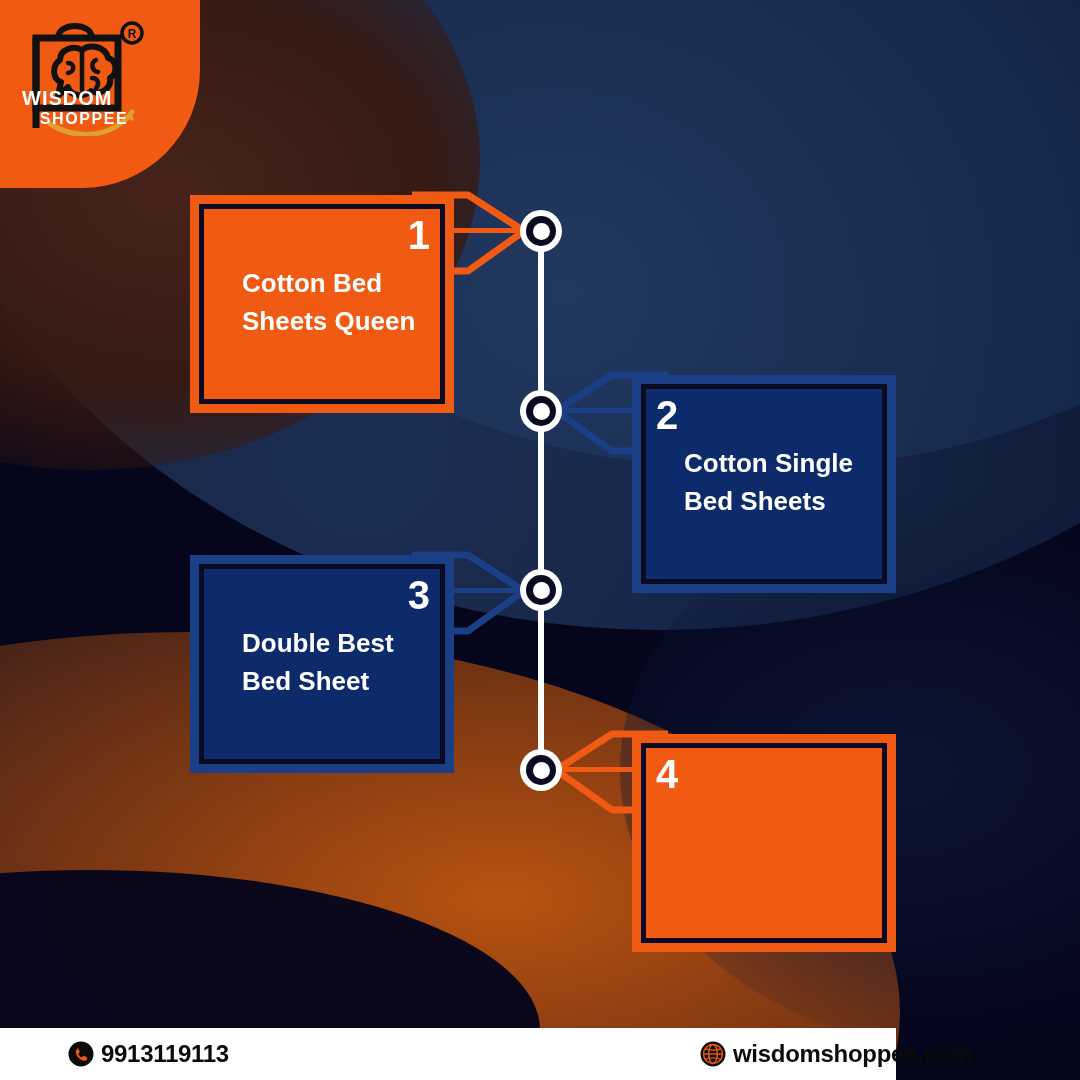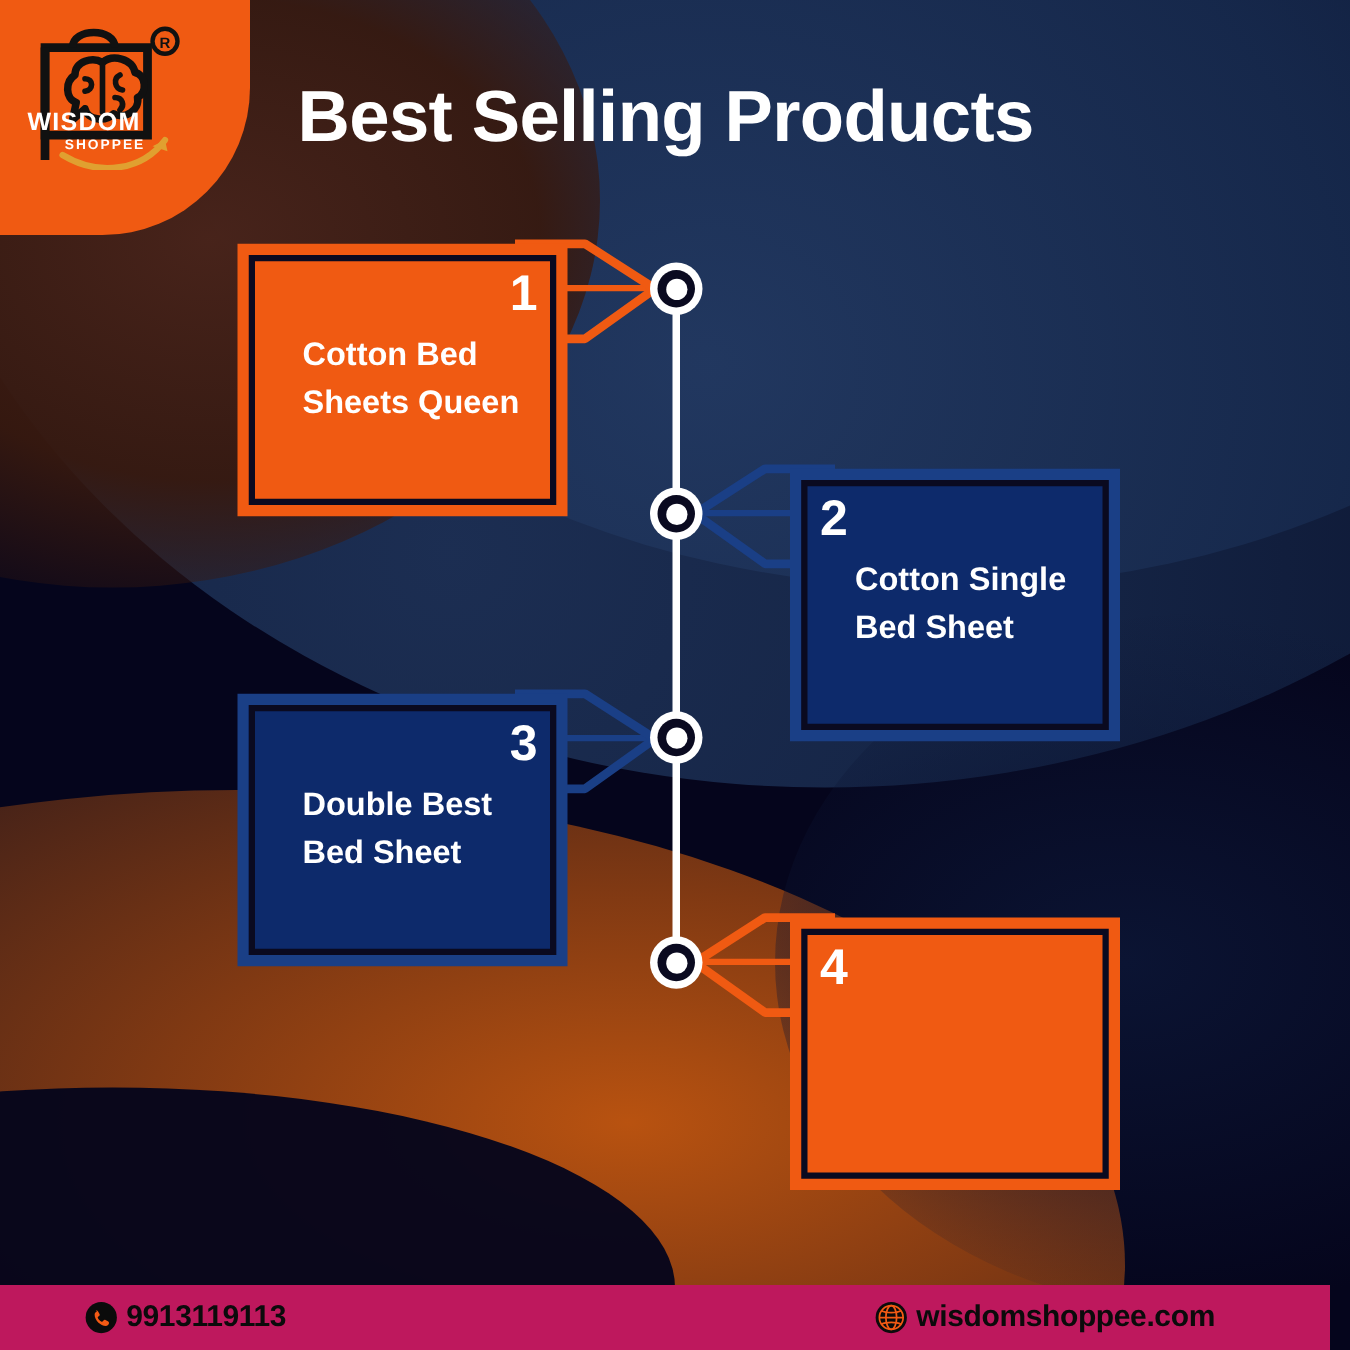--- a/index.html
+++ b/index.html
@@ -86,21 +86,21 @@
   }
   .logo-word{
     position:absolute;left:44px;top:112px;width:124px;
     color:#ffffff;
     font-weight:bold;font-size:20px;letter-spacing:1px;
     line-height:1;
   }
   .logo-sub{
     position:absolute;left:44px;top:135px;width:124px;
     text-align:center;color:#ffffff;
-    font-weight:bold;font-size:11px;letter-spacing:1.6px;
+    font-weight:bold;font-size:16px;letter-spacing:1.6px;
     line-height:1;
   }
 
   
   .title{
     position:absolute;left:238px;top:60px;
     color:#ffffff;
     font-size:58px;font-weight:bold;
     letter-spacing:-0.5px;
     z-index:5;
@@ -177,22 +177,22 @@
   
   .card.blue .frame{background:#1a3f86;}
   .card.blue .body{background:#0d2a6b;}
 
   
   .pointer{position:absolute;z-index:5;overflow:visible;}
 
   
   .footer{
     position:absolute;left:0;bottom:0;
-    width:1064px;height:52px;
-    background:#be185d;
+    width:896px;height:52px;
+    background:#ffffff;
     z-index:9;
     display:flex;align-items:center;
   }
   .footer .item{
     display:flex;align-items:center;
     color:#0b0b0b;
     font-size:24px;font-weight:bold;
     letter-spacing:-0.3px;
   }
   .footer .phone-item{position:absolute;left:68px;}
@@ -235,21 +235,20 @@
         <text x="110" y="22" font-size="12" font-family="Liberation Sans, sans-serif" font-weight="bold" fill="#111111" text-anchor="middle">R</text>
 
         <path d="M28 108 C58 126, 92 120, 110 96" fill="none" stroke="#e0a030" stroke-width="5" stroke-linecap="round"></path>
         <path d="M110 96 L100 101 L112 105 Z" fill="#e0a030"></path>
       </svg>
     </div>
     <div class="logo-word">WISDOM</div>
     <div class="logo-sub">SHOPPEE</div>
   </div>
 
-  <div class="title">Best Selling Products</div>
 
   <div class="timeline-line"></div>
 
   <div class="stub" style="left:452px;top:228px;width:72px;background:#f05a12;"></div>
   <div class="stub" style="left:558px;top:408px;width:74px;background:#1a3f86;"></div>
   <div class="stub" style="left:452px;top:588px;width:72px;background:#1a3f86;"></div>
   <div class="stub" style="left:558px;top:767px;width:74px;background:#f05a12;"></div>
 
   <svg class="pointer" style="left:400px;top:186px;width:140px;height:240px;">
     <path d="M12 9 L68 9 L124 45 L68 85 L12 85" fill="none" stroke="#f05a12" stroke-width="7" stroke-linejoin="round"></path>
@@ -274,21 +273,21 @@
       <div class="num">1</div>
       <div class="label">Cotton Bed Sheets Queen</div>
     </div>
   </div>
 
   <div class="card blue left-num" style="left:632px;top:375px;width:264px;height:218px;">
     <div class="frame"></div>
     <div class="body"></div>
     <div class="content">
       <div class="num">2</div>
-      <div class="label">Cotton Single Bed Sheet</div>
+      <div class="label">Cotton Single Bed Sheets</div>
     </div>
   </div>
 
   <div class="card blue right-num" style="left:190px;top:555px;width:264px;height:218px;">
     <div class="frame"></div>
     <div class="body"></div>
     <div class="content">
       <div class="num">3</div>
       <div class="label">Double Best Bed Sheet</div>
     </div>

